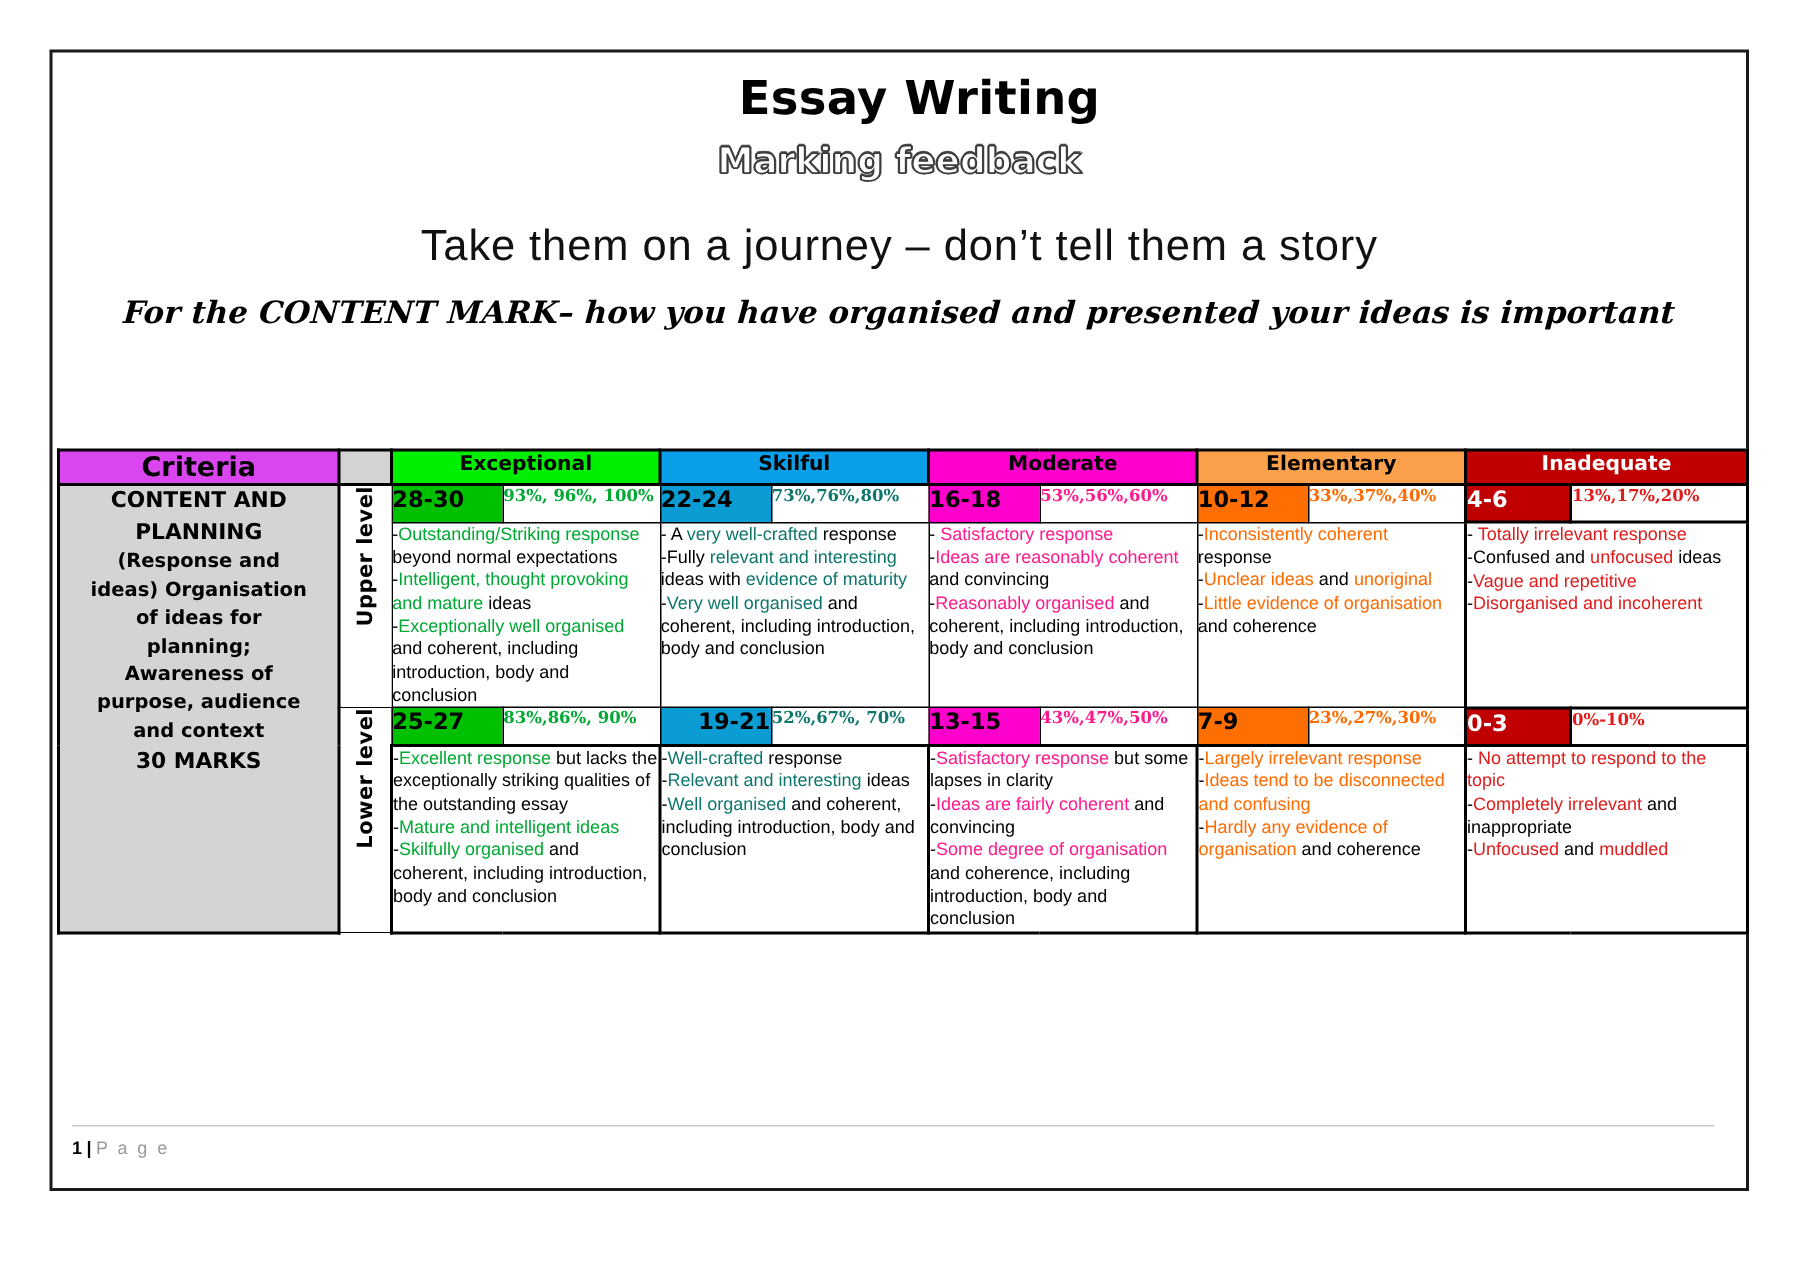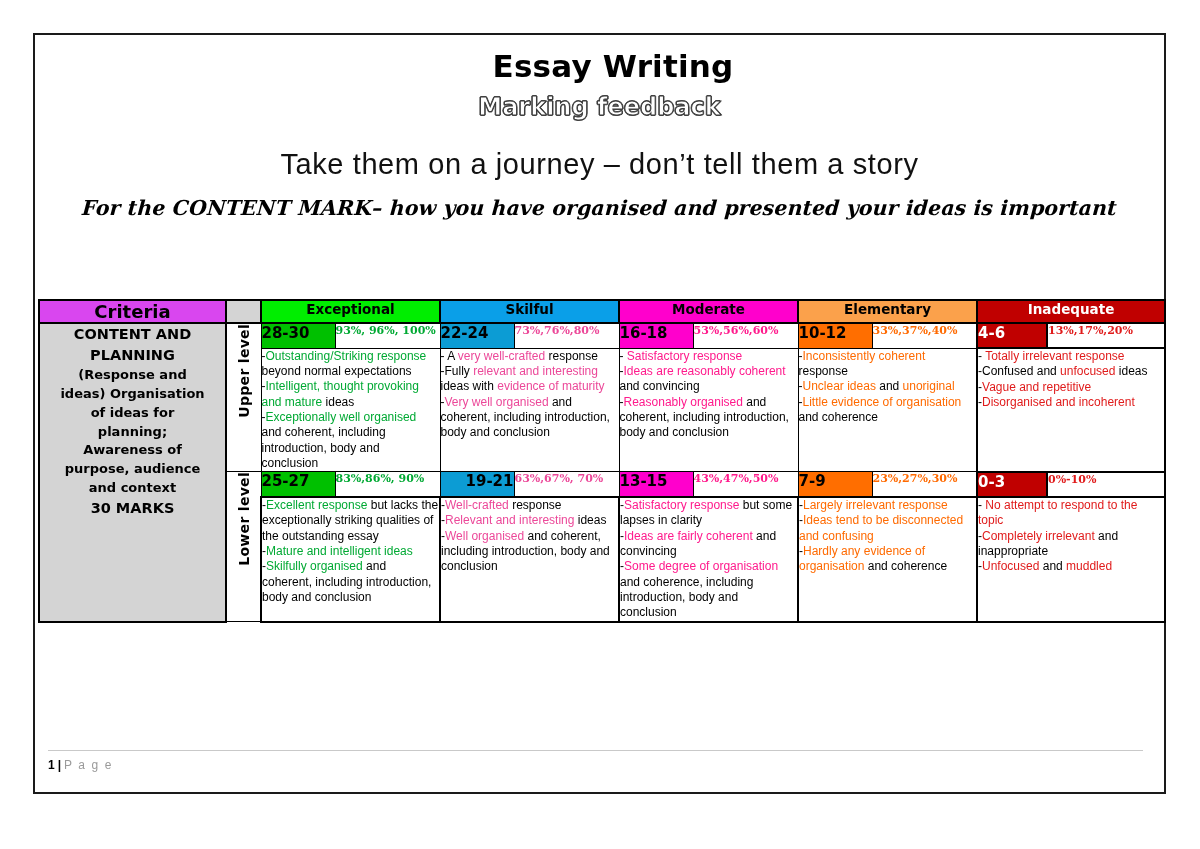--- a/index.html
+++ b/index.html
@@ -195,21 +195,21 @@
     font-size: 12px;
     line-height: 1.28;
     padding: 4px 5px 6px 5px;
     color: #000;
     vertical-align: top;
   }
   .desc-cell p { margin: 0; }
 
   
   .t-green  { color: #00a933; }
-  .t-blue   { color: #ec4899; }
+  .t-blue   { color: #0f766e; }
   .t-pink   { color: #ff1a8c; }
   .t-orange { color: #ff6a00; }
   .t-red    { color: #e01b1b; }
 
   
   .footer {
     position: absolute;
     left: 13px;
     bottom: 20px;
     width: 1095px;
@@ -338,21 +338,21 @@
 
       <tr>
         <td class="lvl-cell" rowspan="2">
           <span class="vert">Lower level</span>
         </td>
 
         <td class="score-cell" style="background-color: rgb(0, 192, 0);">25-27</td>
         <td class="pct-cell t-green">83%,86%, 90%</td>
 
         <td class="score-cell" style="background-color: rgb(12, 156, 212); text-align: right;">19-21</td>
-        <td class="pct-cell t-blue">63%,67%, 70%</td>
+        <td class="pct-cell t-blue">52%,67%, 70%</td>
 
         <td class="score-cell" style="background-color: rgb(255, 0, 204);">13-15</td>
         <td class="pct-cell t-pink">43%,47%,50%</td>
 
         <td class="score-cell" style="background-color: rgb(255, 110, 0);">7-9</td>
         <td class="pct-cell t-orange">23%,27%,30%</td>
 
         <td class="score-cell white-text outer-thick" style="background-color: rgb(192, 0, 0);">0-3</td>
         <td class="pct-cell t-red outer-thick">0%-10%</td>
       </tr>

